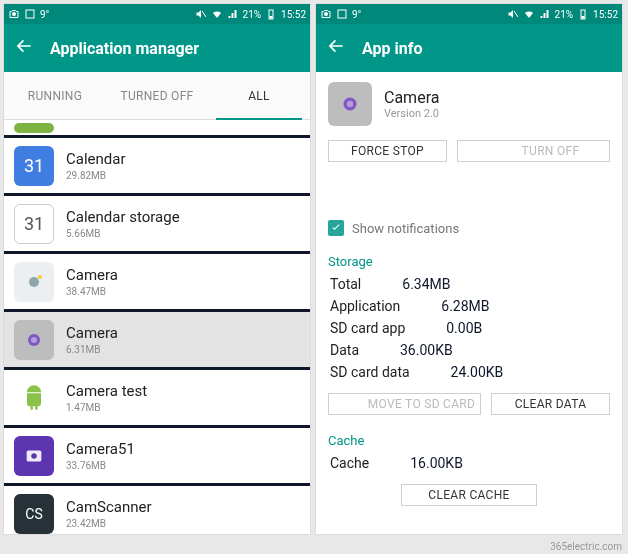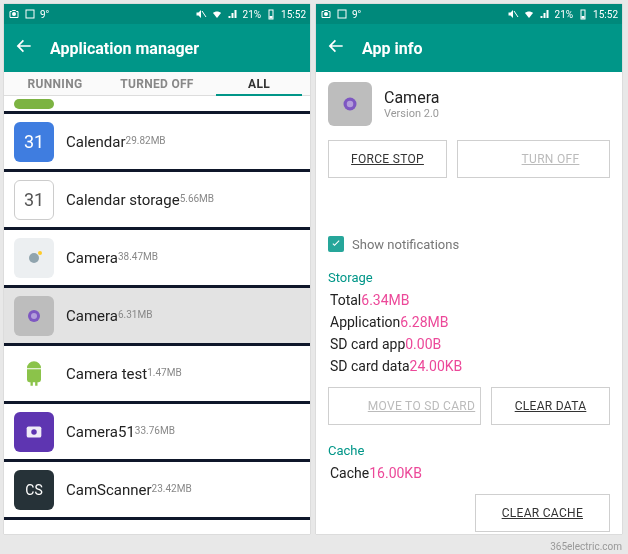--- a/index.html
+++ b/index.html
@@ -46,25 +46,24 @@
     color: #fff;
     display:flex;
     align-items:center;
     padding: 0 10px;
     gap: 16px;
   }
   .appbar .back svg { width:20px; height:20px; fill:#fff; }
   .appbar-title { font-size:16px; font-weight:700; }
   
   .tabs {
-    height:24px;
+    height:48px;
     display:flex;
     border-bottom:1px solid #ddd;
     background:#fafafa;
-    font-weight:bold;
   }
   .tab {
     flex:1;
     display:flex;
     align-items:center;
     justify-content:center;
     font-size:12px;
     color:#888;
     letter-spacing:0.3px;
     position:relative;
@@ -89,60 +88,60 @@
   }
   .row.partial-top { height:18px; padding:0 10px; }
   .row.selected { background:#e3e3e3; }
   .appicon {
     width:40px; height:40px;
     border-radius:6px;
     flex-shrink:0;
     display:flex; align-items:center; justify-content:center;
     font-size:18px; color:#fff;
   }
-  .appinfo { display:flex; flex-direction:row; }
+  .appinfo { display:flex; flex-direction:column; }
   .appname { font-size:15px; color:#222; }
   .appsize { font-size:10px; color:#888; margin-top:2px; }
   
   .appheader {
     display:flex; align-items:center; gap:12px;
     padding:10px 12px;
   }
   .appheader .appicon { width:44px; height:44px; }
   .appheader .meta { display:flex; flex-direction:column; }
   .appheader .meta .name { font-size:16px; color:#222; }
   .appheader .meta .ver { font-size:11px; color:#999; }
   .btnrow {
     display:flex; gap:10px; padding:4px 12px 10px 12px;
   }
   .btn {
-    flex:1; height:38px; border:1px solid #cfcfcf;
+    flex:1; height:22px; border:1px solid #cfcfcf;
     background:#fff; color:#333;
     font-size:12px; letter-spacing:0.3px;
-    display:flex; align-items:center; justify-content:center;text-decoration:underline;
+    display:flex; align-items:center; justify-content:center;
   }
   .btn.disabled { color:#bbb;padding-left:34px; }
   .checkrow {
     display:flex; align-items:center; gap:8px;
     padding:4px 12px 10px 12px;
     font-size:13px; color:#777;margin-top:44px;
   }
   .checkbox {
     width:16px; height:16px; border-radius:2px;
     background:#26a69a; display:flex; align-items:center; justify-content:center;
   }
   .checkbox svg { width:12px; height:12px; fill:#fff; }
   .section-title {
     font-size:13px; color:#009688; padding:8px 12px 4px 12px;
   }
   .kv {
     display:flex; justify-content:flex-start;
     padding:3px 14px; font-size:14px; color:#222;
   }
-  .kv .v { color:#ec4899; }
+  .kv .v { color:#0f172a;margin-left:41px; }
   .btnrow2 {
     display:flex; gap:10px; padding:10px 12px;
   }
   .watermark {
     position:absolute; bottom:2px; right:6px;
     font-size:10px; color:#999;
   }
 </style>
 </head>
 <body>
@@ -366,35 +365,39 @@
       </div>
     <div class="kv">
         <span>Application</span>
         <span class="v">6.28MB</span>
       </div>
     <div class="kv">
         <span>SD card app</span>
         <span class="v">0.00B</span>
       </div>
     <div class="kv">
+        <span>Data</span>
+        <span class="v">36.00KB</span>
+      </div>
+    <div class="kv">
         <span>SD card data</span>
         <span class="v">24.00KB</span>
       </div>
 
     <div class="btnrow2">
       <div class="btn disabled">MOVE TO SD CARD</div>
       <div class="btn">CLEAR DATA</div>
     </div>
 
     <div class="section-title">Cache</div>
     <div class="kv">
         <span>Cache</span>
         <span class="v">16.00KB</span>
       </div>
 
-    <div class="btnrow2" style="justify-content:flex-end;">
+    <div class="btnrow2" style="justify-content:center;">
       <div class="btn" style="flex:0 0 48%;">CLEAR CACHE</div>
     </div>
   </div>
 
 </div>
 
 <div class="watermark">365electric.com</div>
 
 </body></html>

